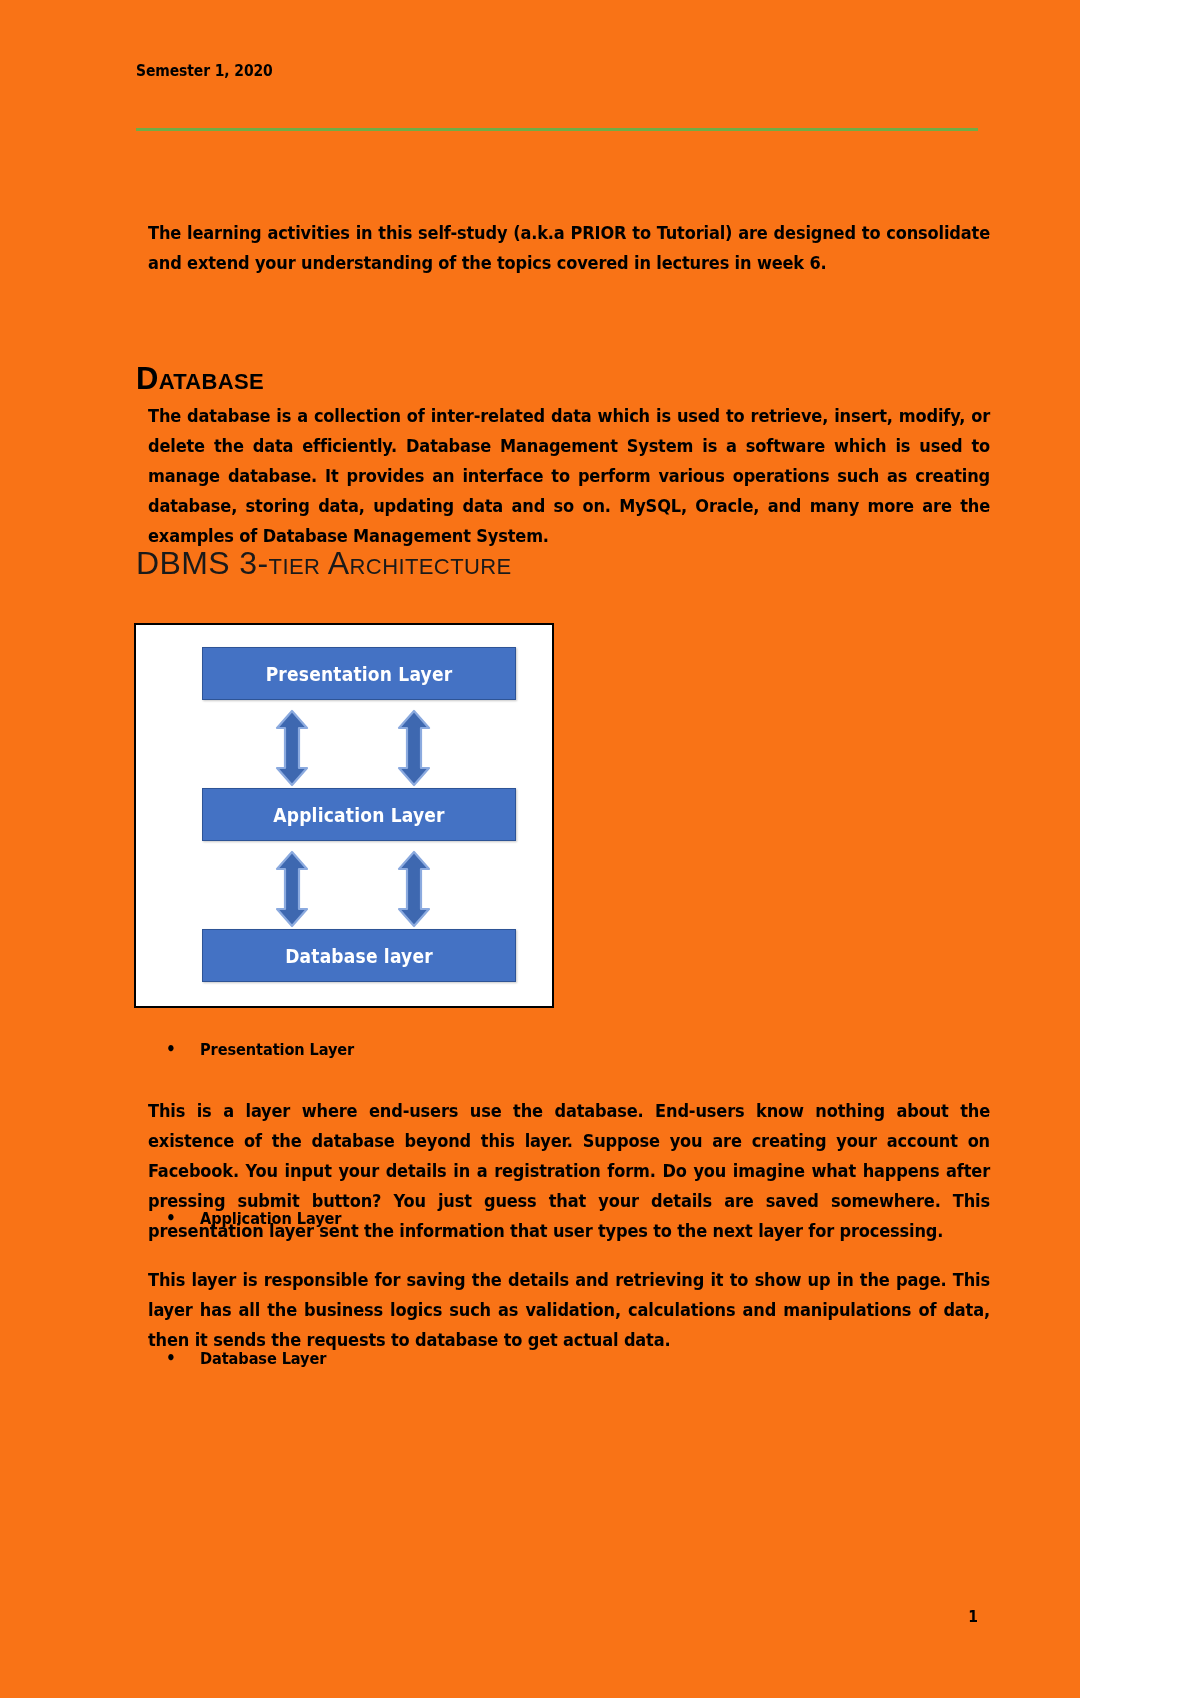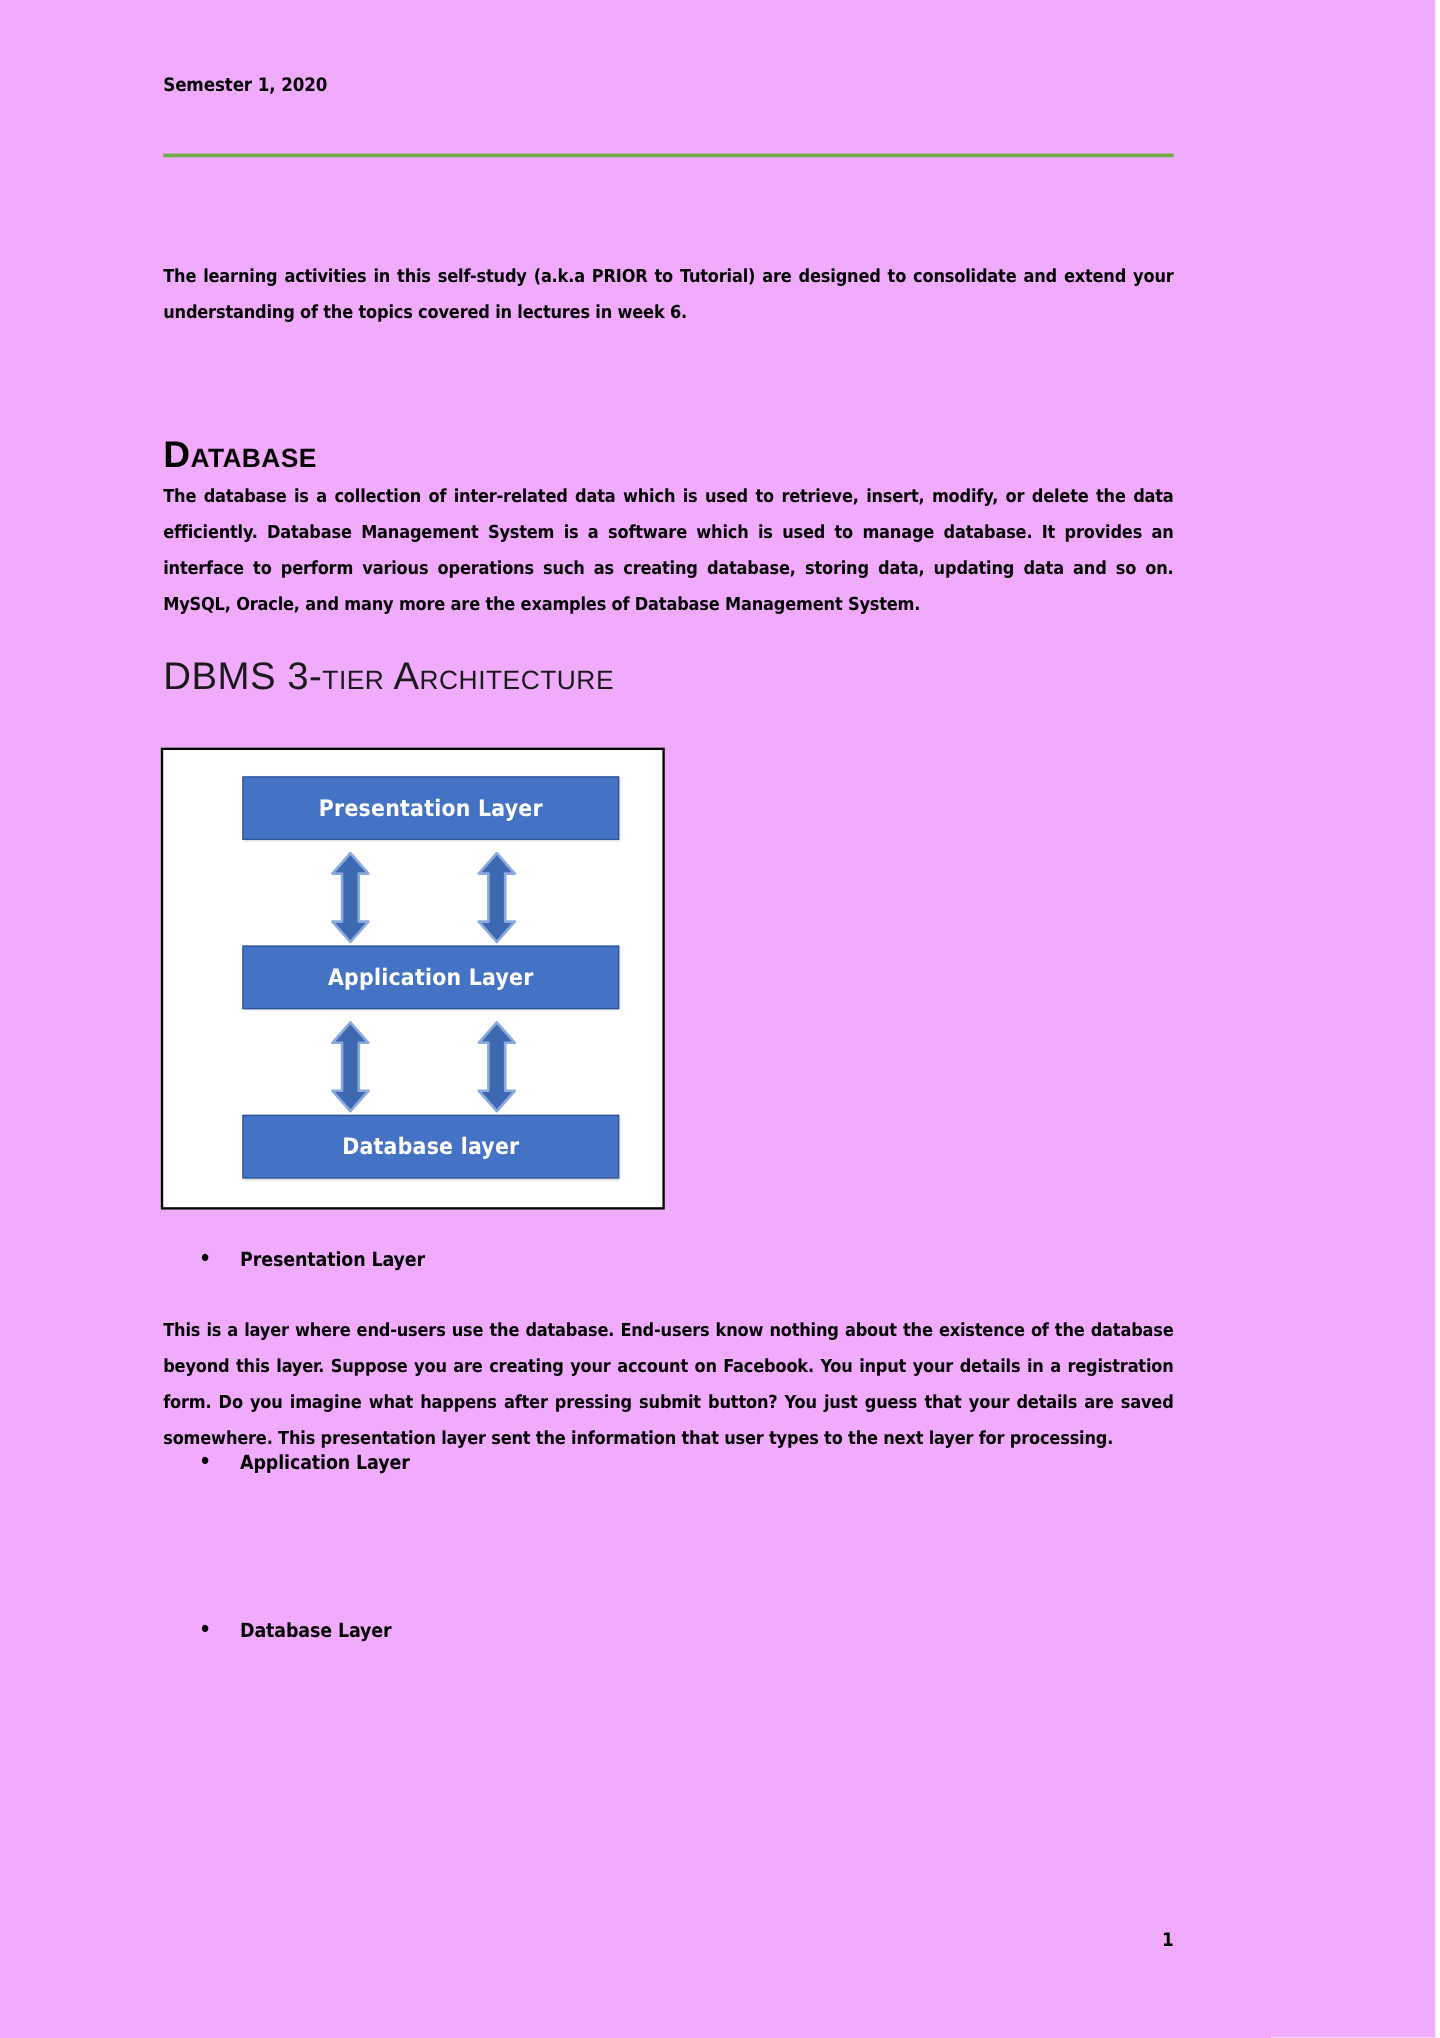--- a/index.html
+++ b/index.html
@@ -6,23 +6,23 @@
     margin: 0;
     padding: 0;
     background: #ffffff;
   }
   body {
     font-family: "Liberation Sans", sans-serif;
     color: #000000;
   }
   .page {
     position: relative;
-    width: 1196px;
+    width: 1080px;
     height: 1698px;
-    background: #f0abfc;
+    background: #f97316;
     box-sizing: border-box;
     overflow: hidden;
     padding-left: 28px;
   }
 
   
   .doc-header {
     position: absolute;
     left: 136px;
     top: 62px;
@@ -53,26 +53,26 @@
     font-weight: normal;
     font-variant: small-caps;
     letter-spacing: 0.5px;
     color: #1b1b1b;
     line-height: 1.15;
   }
 
   
   .para {
     position: absolute;
-    left: 136px;
-    width: 842px;
-    font-family: "DejaVu Sans", sans-serif;
-    font-stretch: condensed;
-    font-weight: bold;
-    font-size: 15px;
+    left: 148px;
+    width: 842px;
+    font-family: "DejaVu Sans", sans-serif;
+    font-stretch: condensed;
+    font-weight: bold;
+    font-size: 18px;
     line-height: 30px;
     text-align: justify;
     letter-spacing: -0.15px;
     color: #000;
   }
   .para.nojust { text-align: left; }
 
   
   .h1 {
     position: absolute;
@@ -225,20 +225,21 @@
     <span class="btext">Presentation Layer</span>
   </div>
 
   <p class="para" style="top:1078px;">This is a layer where end-users use the database. End-users know nothing about the existence of the database beyond this layer. Suppose you are creating your account on Facebook. You input your details in a registration form. Do you imagine what happens after pressing submit button? You just guess that your details are saved somewhere. This presentation layer sent the information that user types to the next layer for processing.</p>
 
   <div class="bullet" style="top:1209px;">
     <span class="dot">•</span>
     <span class="btext">Application Layer</span>
   </div>
 
+  <p class="para" style="top:1247px;">This layer is responsible for saving the details and retrieving it to show up in the page. This layer has all the business logics such as validation, calculations and manipulations of data, then it sends the requests to database to get actual data.</p>
 
   <div class="bullet" style="top:1349px;">
     <span class="dot">•</span>
     <span class="btext">Database Layer</span>
   </div>
 
   <div class="page-number">1</div>
 
 </div>
 

